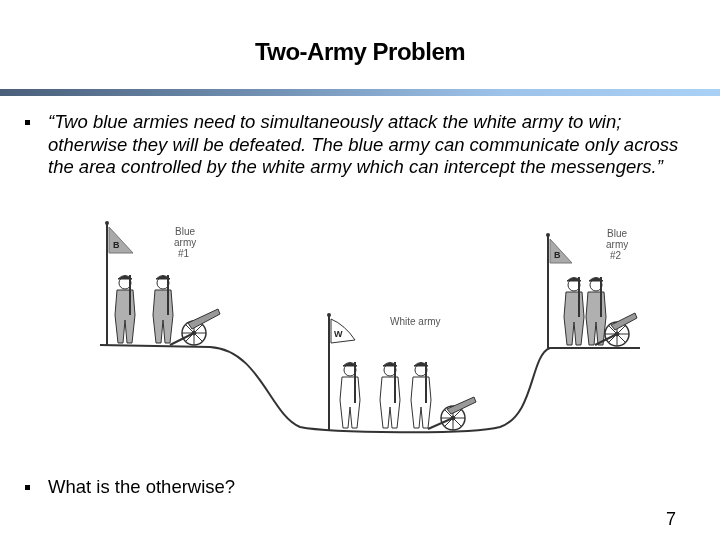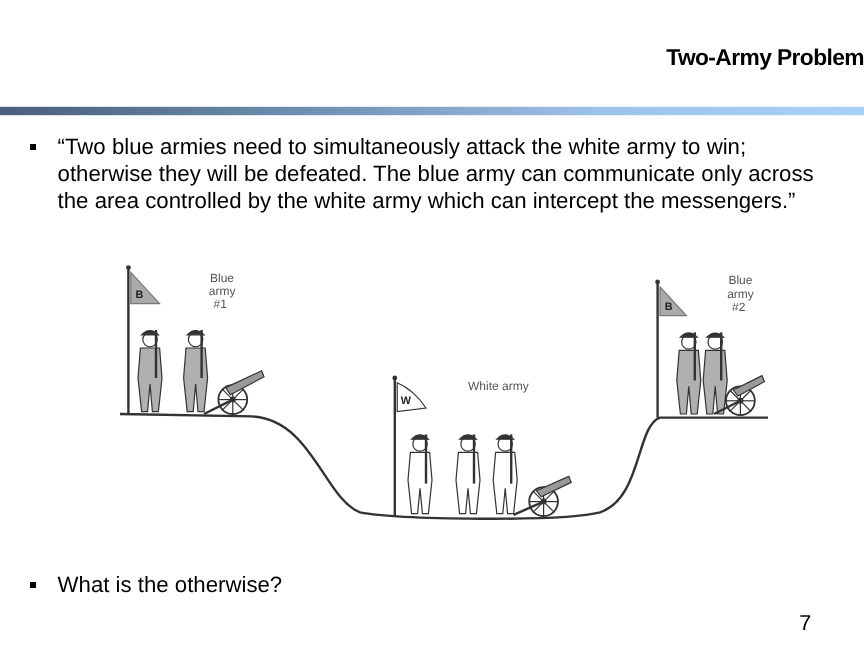--- a/index.html
+++ b/index.html
@@ -1,26 +1,26 @@
 <!DOCTYPE html>
 <html><head>
 <meta charset="utf-8">
 <style>
   html, body { margin:0; padding:0; background:#ffffff; }
   body { width:720px; height:540px; position:relative; overflow:hidden;
          font-family:"Liberation Sans", sans-serif; color:#000; }
-  .title { position:absolute; left:0; right:0; top:38px; text-align:right;
-           font-size:19px; font-weight:bold; letter-spacing:-0.5px; }
+  .title { position:absolute; left:0; right:0; top:38px; text-align:center;
+           font-size:24px; font-weight:bold; letter-spacing:-0.5px; }
   .divider { position:absolute; left:0; top:89px; width:720px; height:7px;
              background:linear-gradient(to right,#4a5f7a 0%,#6f8eb0 35%,#9ec3ea 70%,#a9d0f5 100%); }
   .bullet { position:absolute; left:25px; font-size:18.5px; line-height:22.5px; }
   .bullet .mark { position:absolute; left:0; top:9px; width:5px; height:5px; background:#000; }
   .bullet .text { position:absolute; left:23px; }
   .b1 { top:111px; width:660px; }
-  .b1 .text { width:640px; }
+  .b1 .text { width:640px;font-style:italic; }
   .b2 { top:476px; width:400px; }
   .b2 .text { white-space:nowrap; }
   .page-num { position:absolute; right:44px; top:509px; font-size:18px; }
   .illus { position:absolute; left:90px; top:215px; width:600px; height:230px; }
   .illus .lbl { font-family:"Liberation Sans", sans-serif; font-size:10px; fill:#555; }
 </style>
 </head>
 <body>
 
 <div class="title">Two-Army Problem</div>

